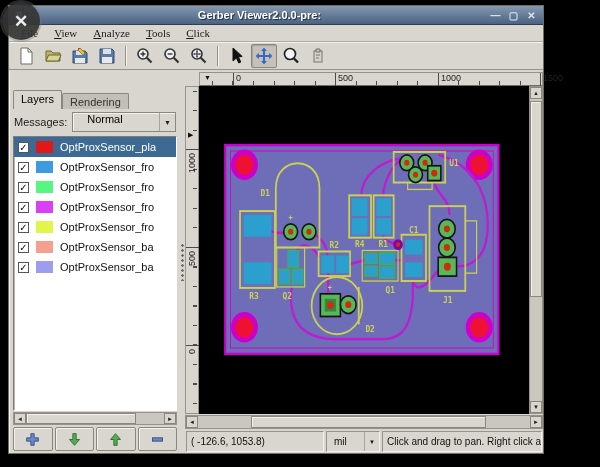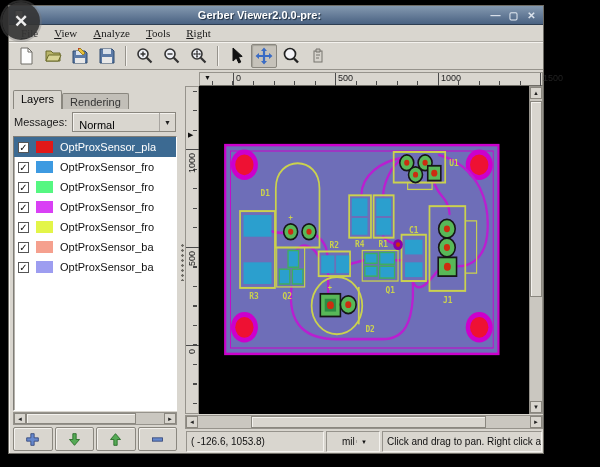--- a/index.html
+++ b/index.html
@@ -43,22 +43,22 @@
   .left-panel { width:170px; flex:0 0 170px; display:flex; flex-direction:column;
     padding:2px 0 2px 2px;margin-top:17px; }
   .tabs { height:20px; flex:0 0 20px; display:flex; align-items:flex-end; padding-left:2px; }
   .tab { font-size:11px; padding:2px 7px 3px; border:1px solid #8a877f; border-bottom:none;
     border-radius:2px 2px 0 0; }
   .tab.active { background:var(--chrome); position:relative; z-index:2; height:19px; }
   .tab.inactive { background:#c2bfb8; height:16px; color:#333; }
   .render-row { height:26px; flex:0 0 26px; display:flex; align-items:center; gap:5px;
     padding:0 3px; }
   .render-label { font-size:11px; color:#1a1a1a; }
-  .combo { flex:1; height:20px; display:flex; align-items:flex-end; background:var(--chrome);
-    border:1px solid #8a877f; box-shadow: inset 1px 1px 0 #f4f2ee; }
+  .combo { flex:1; height:20px; display:flex; align-items:flex-start; background:var(--chrome);
+    border:1px solid #8a877f; box-shadow: inset 1px 1px 0 #f4f2ee; padding-left: 8px; }
   .combo .val { flex:1; font-size:11px; padding-left:6px; }
   .combo .arrow-box { width:16px; height:100%; display:flex; align-items:center;
     justify-content:center; border-left:1px solid #a8a5a0; font-size:7px; color:#222; }
 
   .layer-list { flex:1; background:#fff; margin:1px 2px 0 2px;
     border:1px solid #7f7d77; border-right-color:#fff; border-bottom-color:#fff;
     box-shadow: inset 1px 1px 0 #b5b2ab; overflow:hidden; }
   .layer-row { height:20px; display:flex; align-items:center; gap:7px; padding:0 4px;
     white-space:nowrap; }
   .layer-row.selected { background:var(--accent); }
@@ -122,21 +122,21 @@
   .h-scroll .scroll-arrow { height:100%; }
   .h-scroll .thumb { margin-left:15%; width:66%; height:100%; background:var(--chrome);
     border:1px solid #8a877f; box-shadow: inset 1px 1px 0 #f4f2ee; }
 
   .statusbar { height:24px; flex:0 0 24px; display:flex; align-items:stretch; gap:2px;
     padding:2px 1px 1px 1px; background:var(--chrome); }
   .status-cell { border:1px solid #96938c; border-bottom-color:#f4f2ee;
     border-right-color:#f4f2ee; display:flex; align-items:center; font-size:10px;
     color:#111; padding:0 4px; white-space:nowrap; }
   .coords-cell { width:138px; flex:0 0 138px; }
-  .units-combo { width:54px; flex:0 0 54px; padding:8px; }
+  .units-combo { width:54px; flex:0 0 54px; padding:0; }
   .units-combo .val { flex:1; padding-left:7px; font-size:10px; }
   .units-combo .arrow-box { width:15px; align-self:stretch; display:flex; align-items:center;
     justify-content:center; border-left:1px solid #a8a5a0; font-size:6px; }
   .hint-cell { flex:1; overflow:hidden; font-size:10px; }
 
   
   .silk { fill:none; stroke:var(--silk); stroke-width:2; }
   .silk-thin { fill:none; stroke:var(--silk); stroke-width:1.3; }
   .padc { fill:var(--pad-cyan); }
   .padq { fill:var(--pad-cyan); stroke:#3fae5f; stroke-width:1.5; }
@@ -167,21 +167,21 @@
       <span class="win-btn">▢</span>
       <span class="win-btn">✕</span>
     </div>
   </div>
 
   <div class="menubar">
     <span class="menu-item">File</span>
     <span class="menu-item">View</span>
     <span class="menu-item">Analyze</span>
     <span class="menu-item">Tools</span>
-    <span class="menu-item">Right</span>
+    <span class="menu-item">Click</span>
   </div>
 
   <div class="toolbar">
     <div class="tool-btn">
       <svg width="18" height="18" viewBox="0 0 18 18">
           <path d="M4 1h7l4 4v12H4z" fill="#fdfdfd" stroke="#6f6d66"></path>
           <path d="M11 1v4h4" fill="none" stroke="#6f6d66"></path>
         </svg>
     </div>
     <div class="tool-btn">

